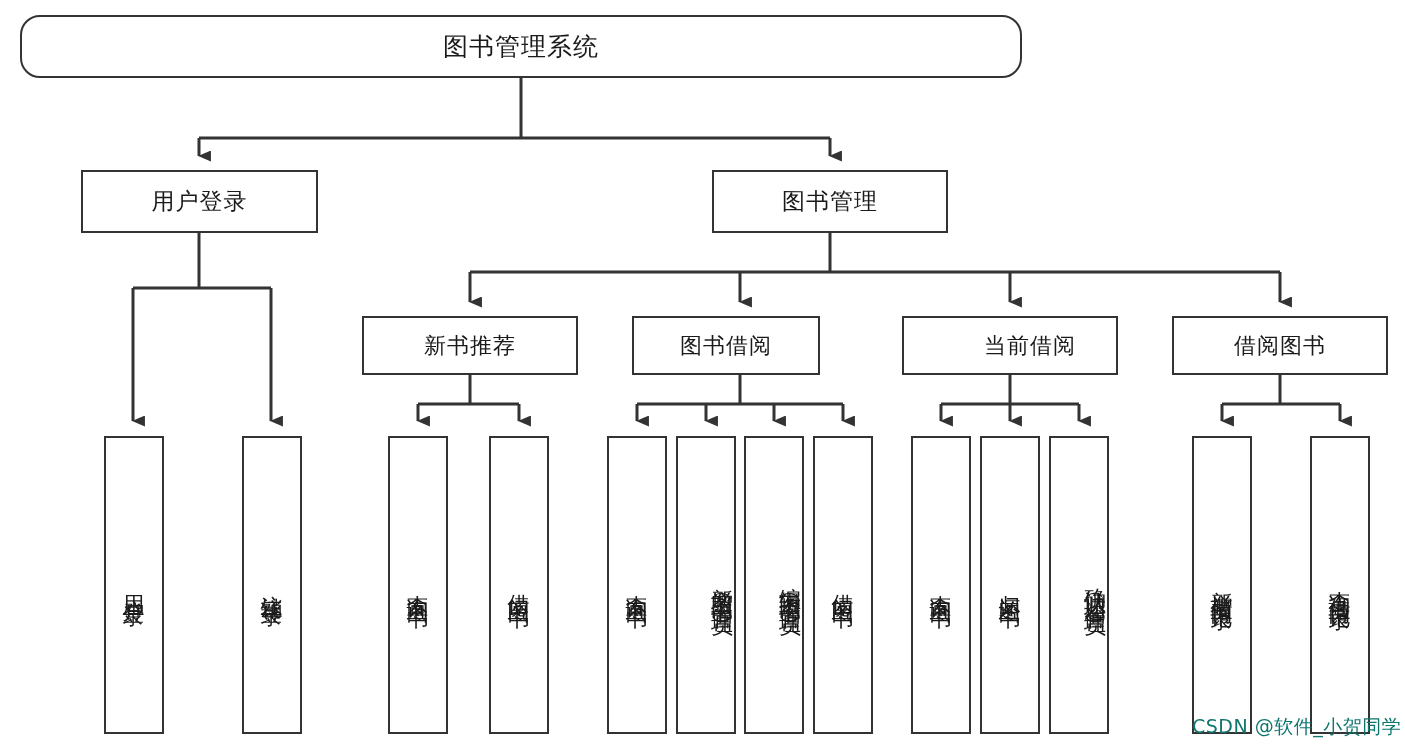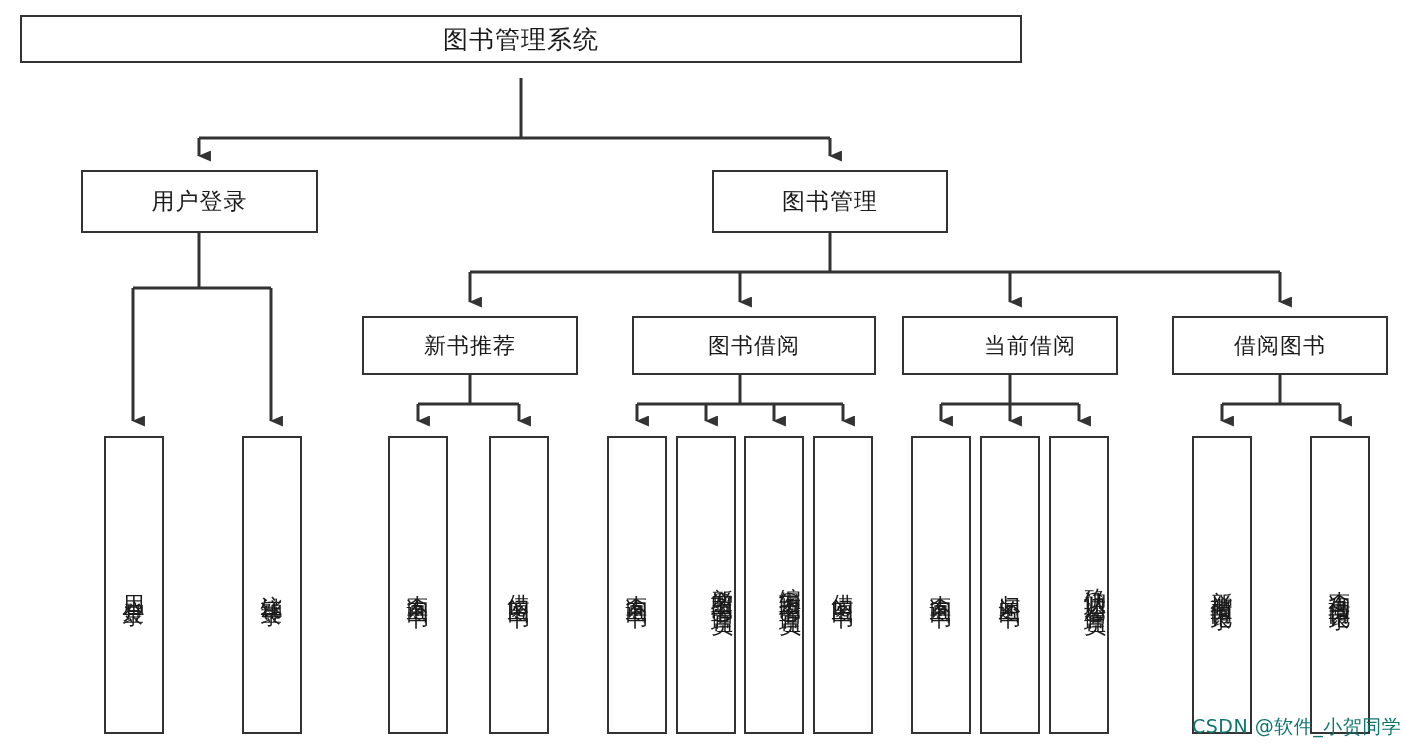--- a/index.html
+++ b/index.html
@@ -122,37 +122,37 @@
       <path d="M 1010 404 L 1010 421" marker-end="url(#arrow)"></path>
       <path d="M 1079 404 L 1079 421" marker-end="url(#arrow)"></path>
 
       <path d="M 1280 375 L 1280 404"></path>
       <path d="M 1222 404 L 1340 404"></path>
       <path d="M 1222 404 L 1222 421" marker-end="url(#arrow)"></path>
       <path d="M 1340 404 L 1340 421" marker-end="url(#arrow)"></path>
     </g>
   </svg>
 
-  <div class="node level0" style="left:20px; top:15px; width:1002px; height:48px;">
+  <div class="node level0" style="left:20px; top:15px; width:1002px; height:63px;border-radius:20px;">
     <span>图书管理系统</span>
   </div>
 
   <div class="node level1" style="left:81px; top:170px; width:237px; height:63px;">
     <span>用户登录</span>
   </div>
 
   <div class="node level1" style="left:712px; top:170px; width:236px; height:63px;">
     <span>图书管理</span>
   </div>
 
   <div class="node level2" style="left:362px; top:316px; width:216px; height:59px;">
     <span>新书推荐</span>
   </div>
 
-  <div class="node level2" style="left:632px; top:316px; width:244px; height:59px;">
+  <div class="node level2" style="left:632px; top:316px; width:188px; height:59px;">
     <span>图书借阅</span>
   </div>
 
   <div class="node level2" style="left:902px; top:316px; width:216px; height:59px;padding-left:40px;">
     <span>当前借阅</span>
   </div>
 
   <div class="node level2" style="left:1172px; top:316px; width:216px; height:59px;">
     <span>借阅图书</span>
   </div>

